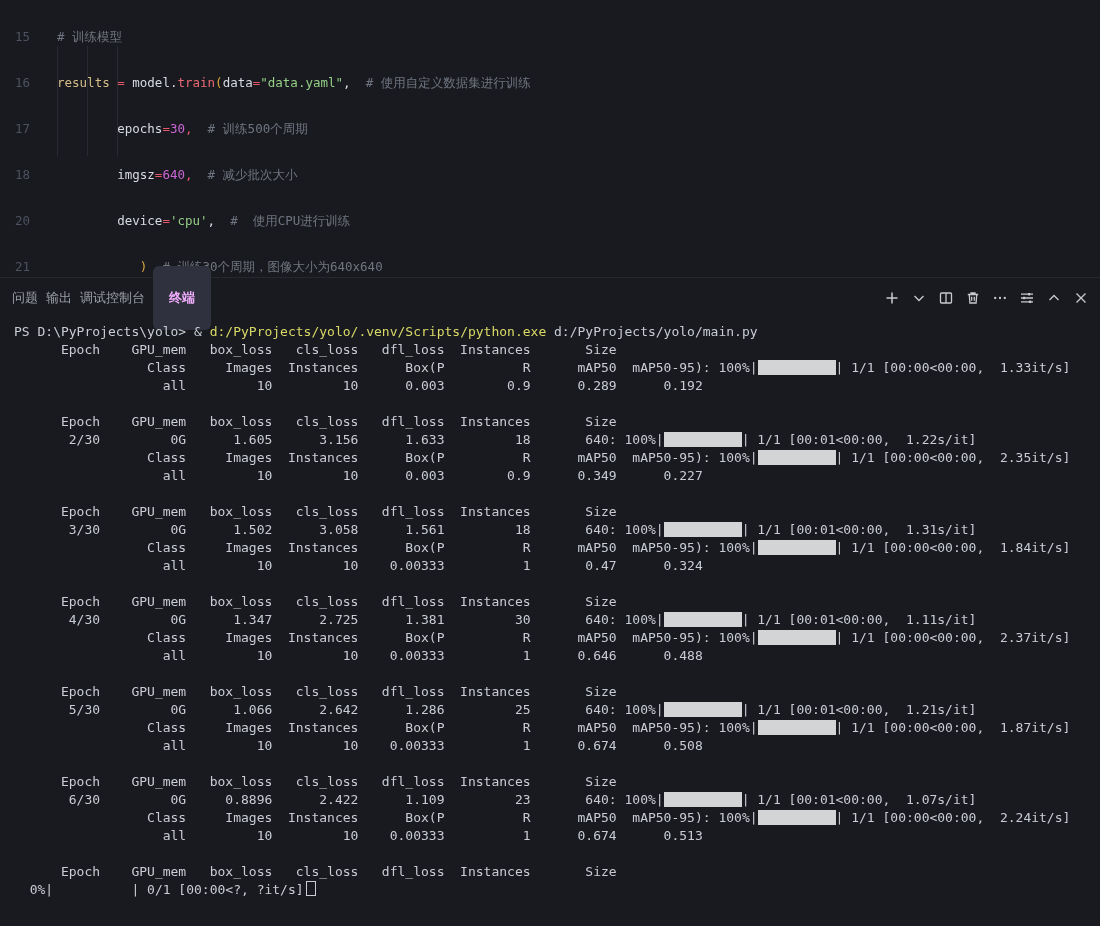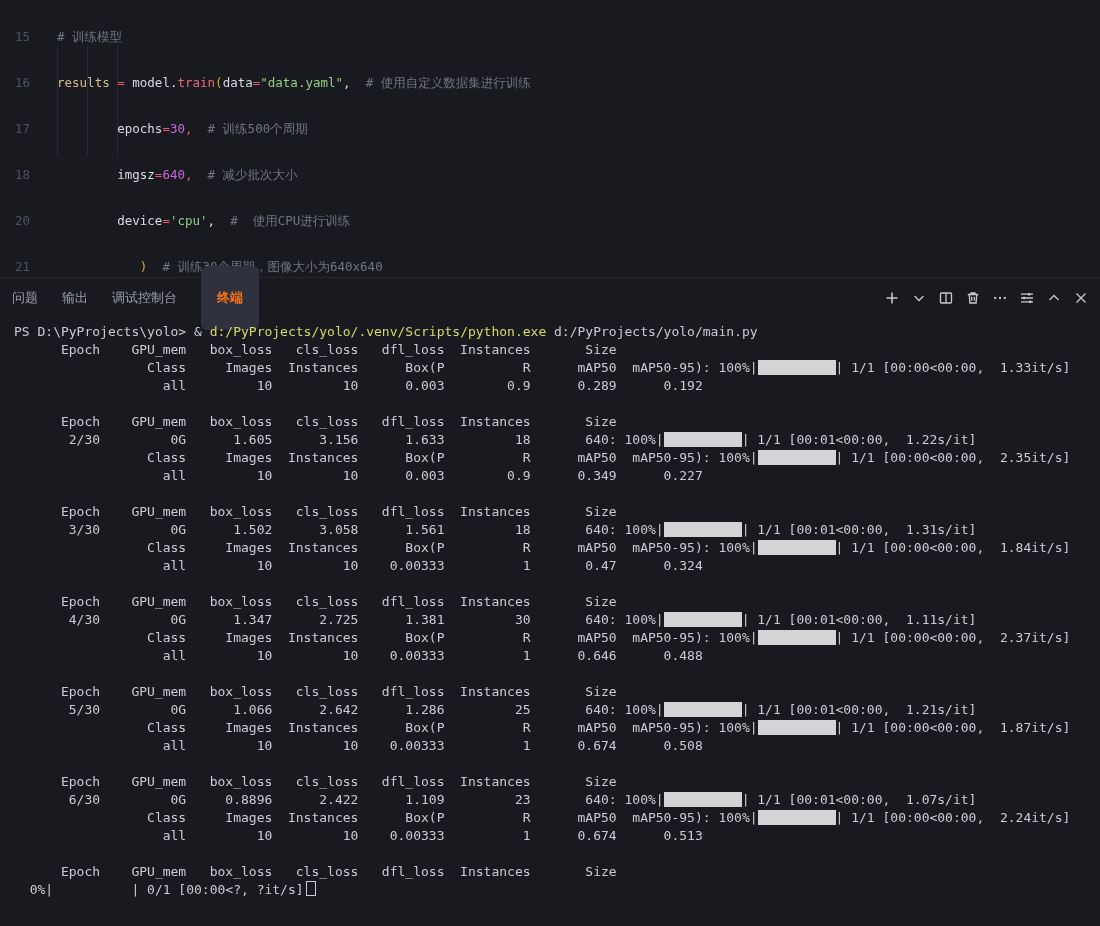--- a/index.html
+++ b/index.html
@@ -24,23 +24,23 @@
   .tok-num{color:#cc66d6}
   .tok-com{color:#6f7580}
   .guides{position:absolute;left:57px;top:46px;height:110px;width:80px;pointer-events:none;}
   .guide{position:absolute;top:0;bottom:0;width:1px;background:#272a33;}
 
   
   .panel{position:absolute;top:277px;left:0;right:0;bottom:0;background:#191a1f;
          border-top:1px solid #26282e;}
   .panel-header{height:40px;display:flex;align-items:center;justify-content:space-between;
                 padding:0 10px 0 12px;}
-  .tabs{display:flex;align-items:center;gap:24px;}
+  .tabs{display:flex;align-items:center;gap:8px;}
   .tab{font-size:13px;color:#9b9fa7;padding:6px 0;cursor:pointer;white-space:nowrap;}
-  .tab.active{background:#2f323e;color:#f97316;padding:23px 16px;border-radius:6px;font-weight:bold;}
+  .tab.active{background:#2f323e;color:#f0abfc;padding:23px 16px;border-radius:6px;font-weight:bold;}
   .actions{display:flex;align-items:center;gap:9px;}
   .act{width:18px;height:18px;display:flex;align-items:center;justify-content:center;cursor:pointer;}
   .act svg{display:block;}
 
   
   .terminal{position:absolute;top:40px;left:0;right:0;bottom:0;padding:5px 0 0 14px;
             font-family:"DejaVu Sans Mono", monospace;font-size:13px;color:#c9cdd3;
             overflow:hidden;}
   .tline{height:18px;line-height:18px;white-space:pre;}
   .t-fg{color:#c9cdd3}

